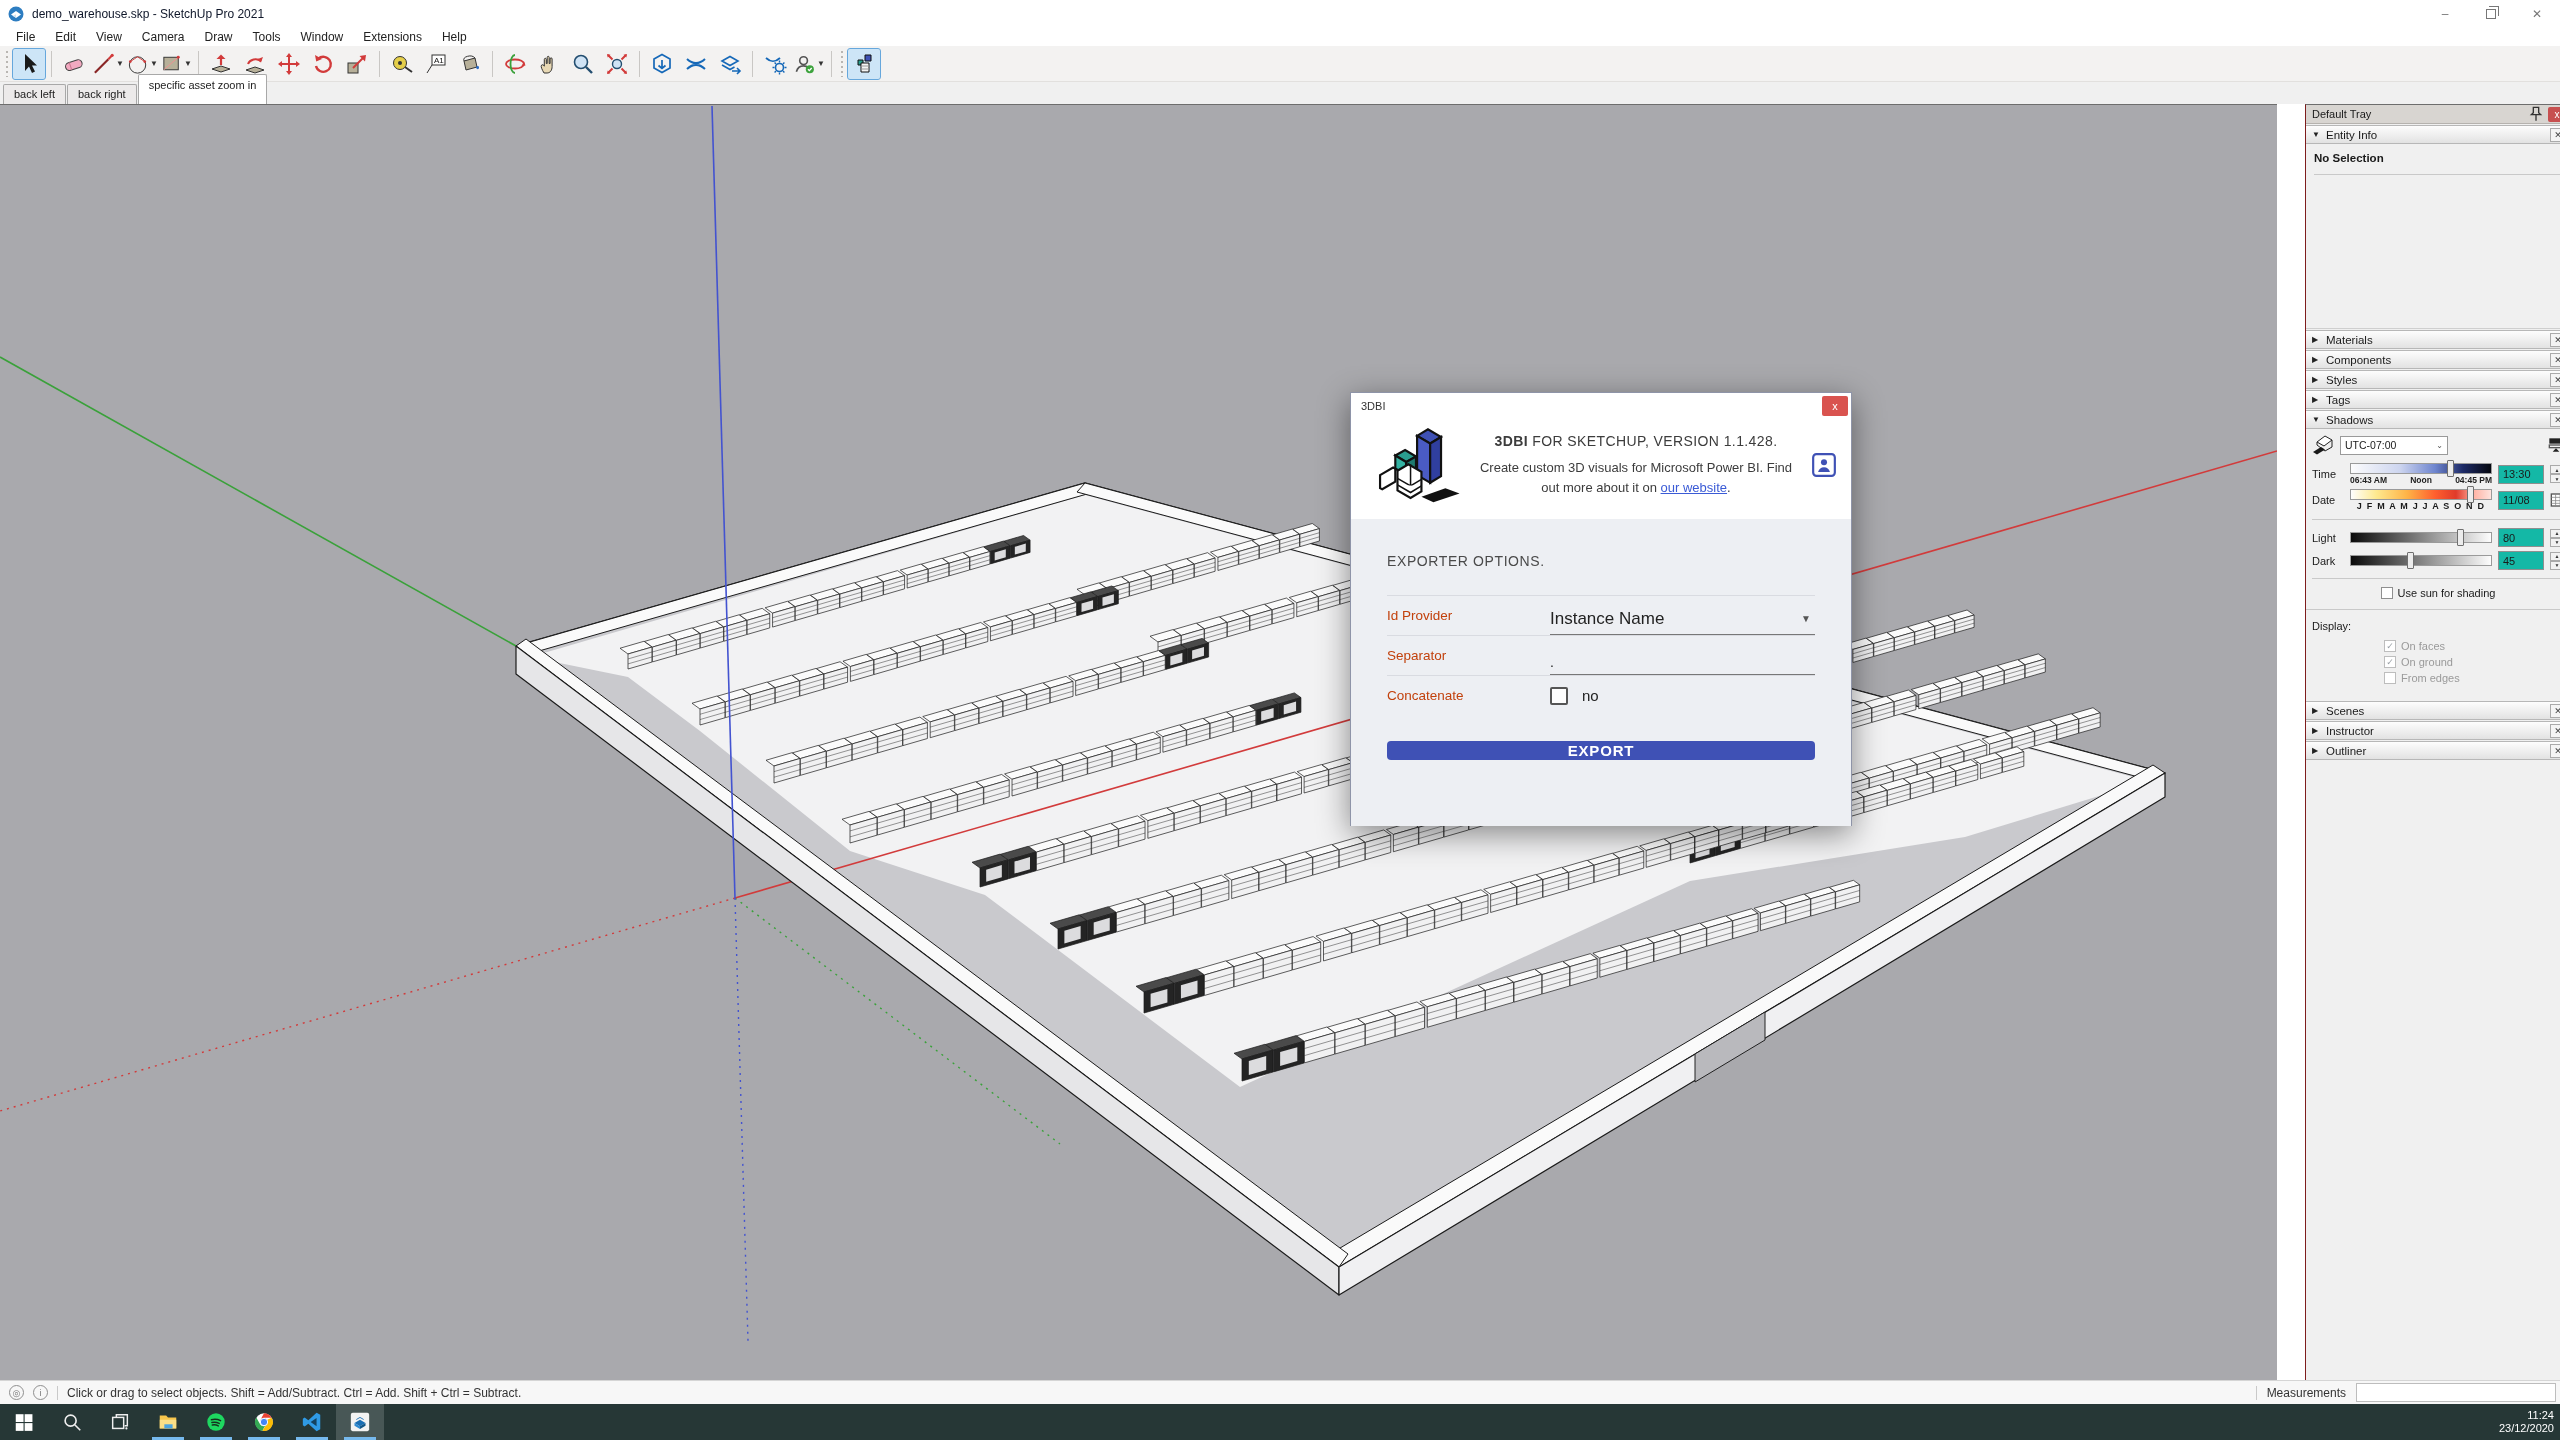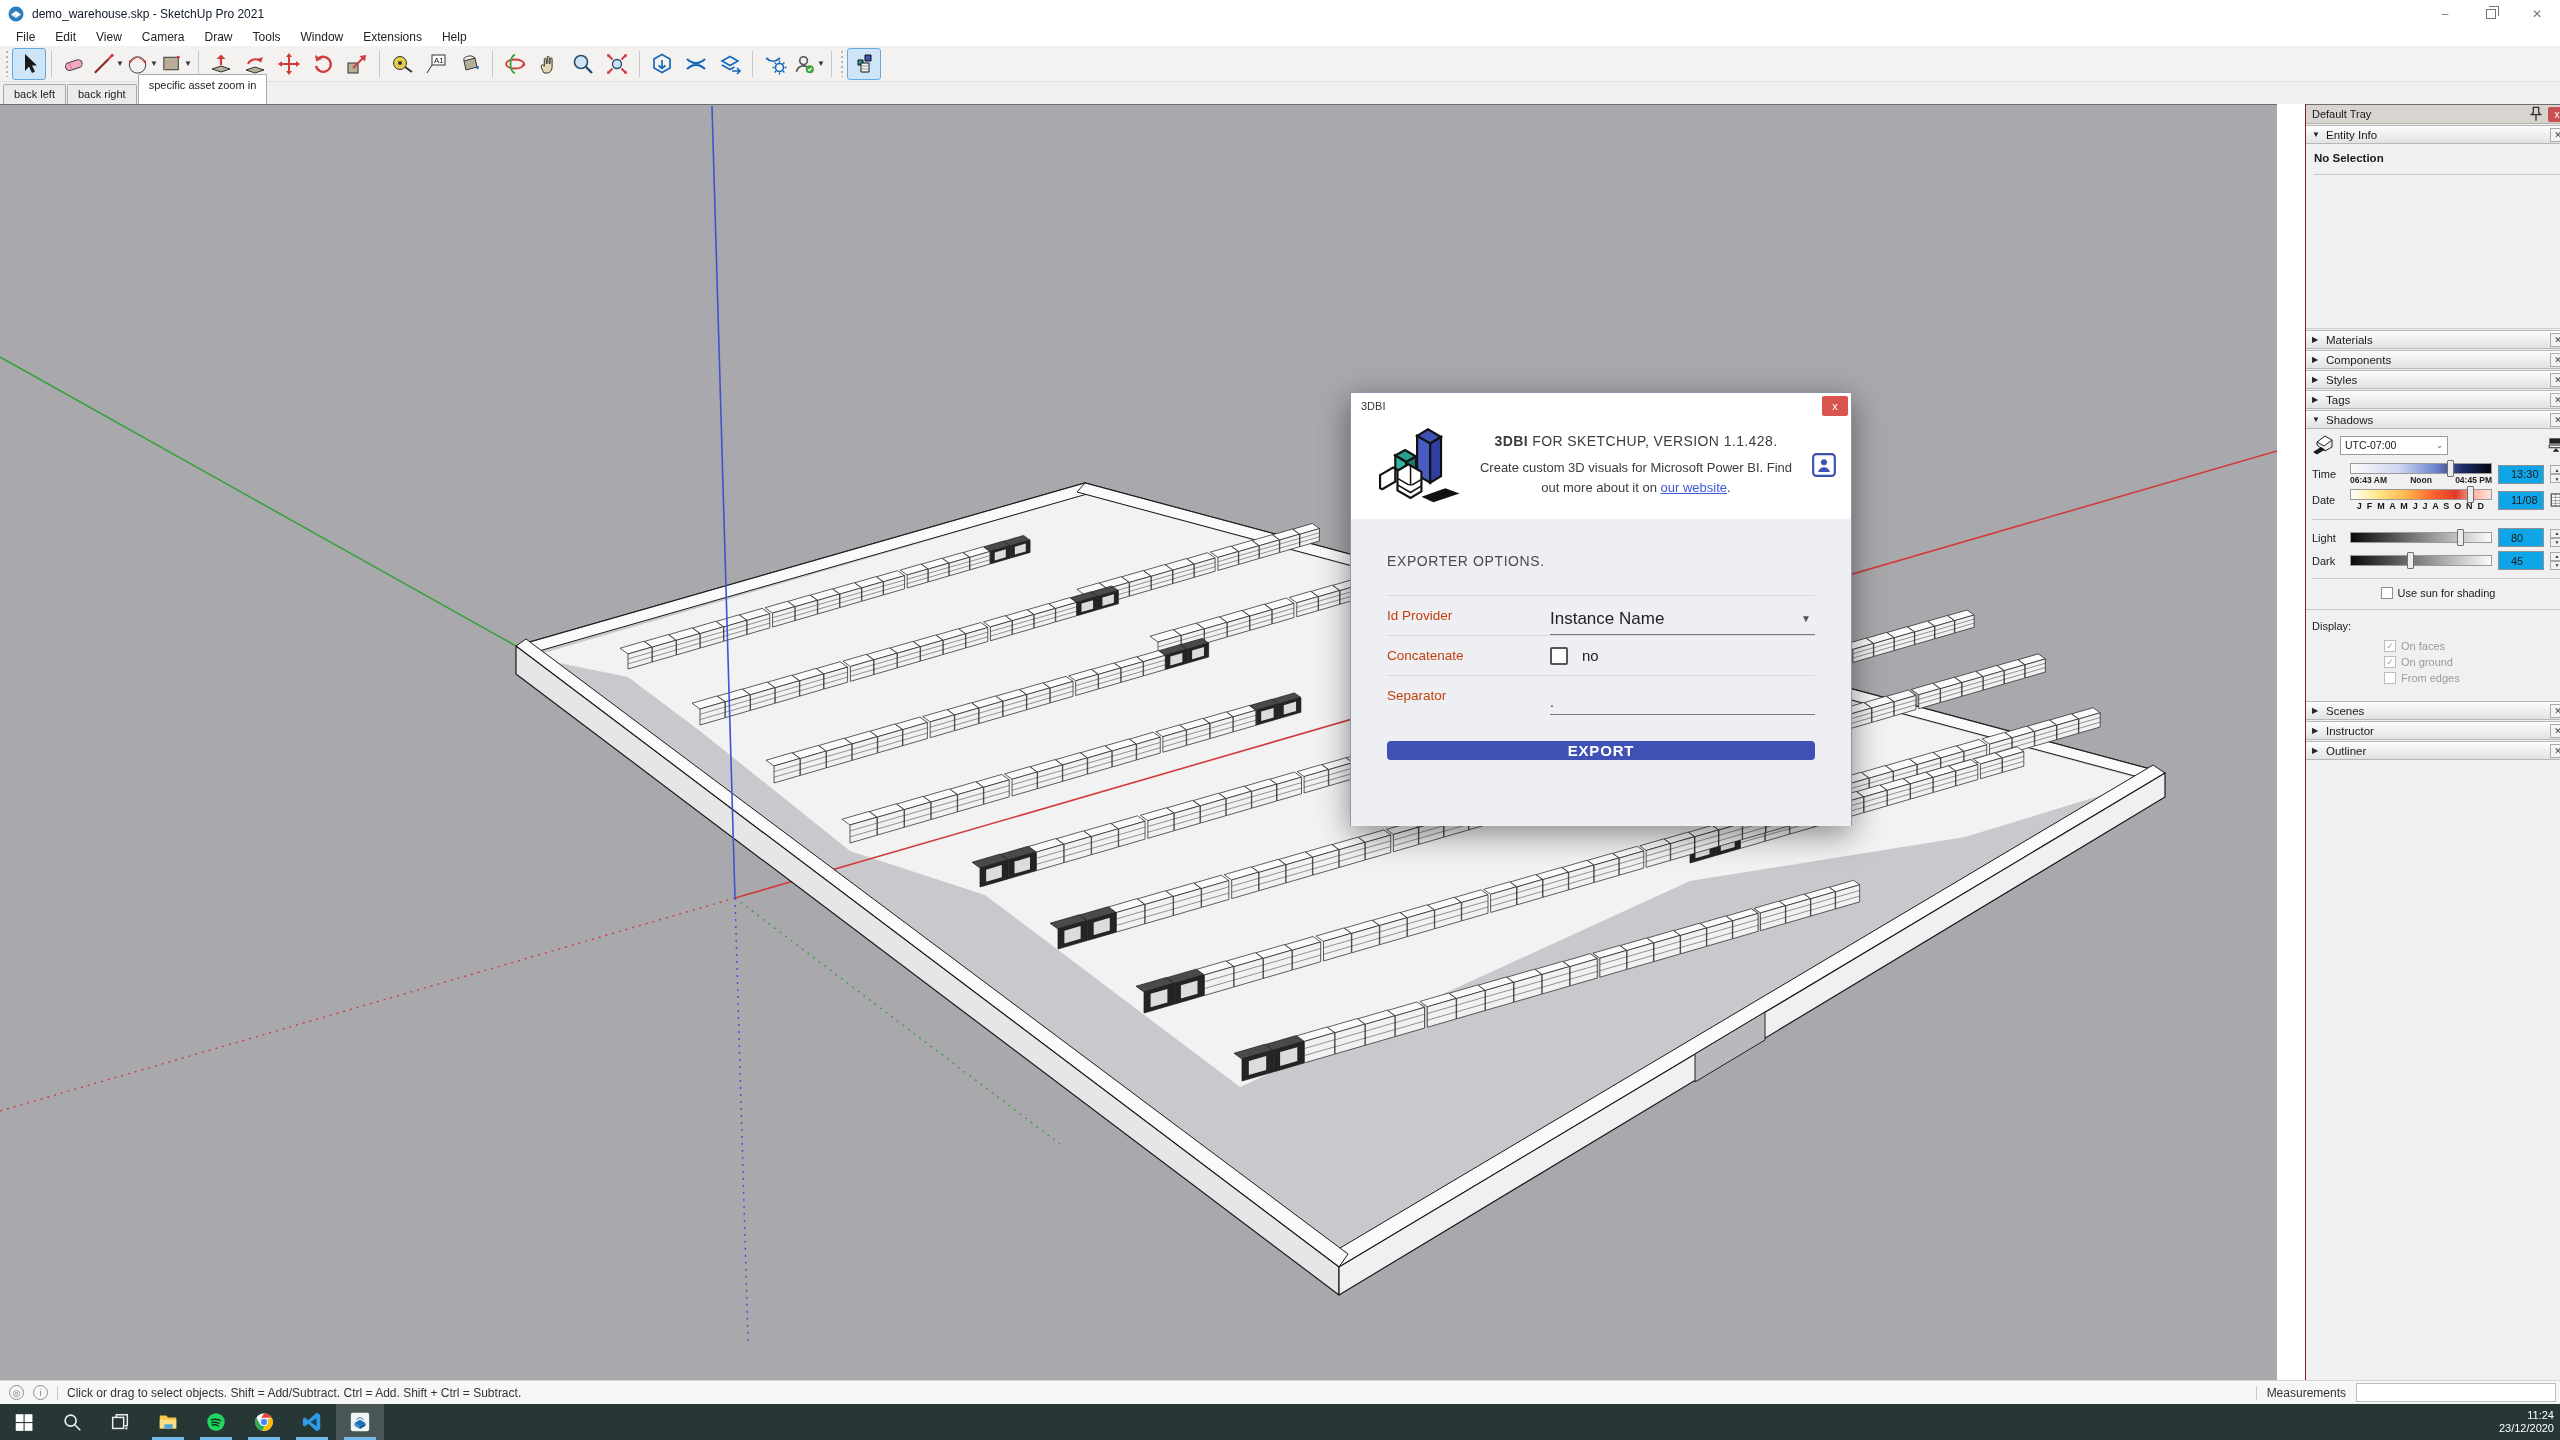--- a/index.html
+++ b/index.html
@@ -85,21 +85,21 @@
   .tzsel .ddv { font-size:8px; color:#555; }
   .sh-spacer { flex:1; }
   .detailsbtn { width:16px; height:16px; display:flex; align-items:center; justify-content:center; }
   .sh-grid { display:grid; grid-template-columns:32px 1fr 46px 14px; column-gap:6px; align-items:center; margin-bottom:4px; }
   .sh-label { font-size:11px; }
   .sliderwrap { position:relative; }
   .slider { position:relative; height:11px; border:1px solid #9a9a9a; }
   .slider .handle { position:absolute; top:-4px; width:7px; height:17px; background:#ececec; border:1px solid #707070; border-radius:1px; }
   .sublabels { display:flex; justify-content:space-between; font-size:8.5px; color:#222; margin-top:1px; font-weight:bold; }
   .months { font-size:9px; font-weight:bold; letter-spacing:1.2px; text-align:center; margin-top:1px; white-space:nowrap; }
-  .vbox { height:19px; border:1px solid #8f8f8f; background:#0ea5e9; font-size:11px; display:flex; align-items:center; padding-left:12px; }
+  .vbox { height:19px; border:1px solid #8f8f8f; background:#14b8a6; font-size:11px; display:flex; align-items:center; padding-left:4px; }
   .spin { display:flex; flex-direction:column; width:14px; }
   .spin span { height:9px; border:1px solid #aaa; background:#f2f2f2; font-size:5px; color:#333; display:flex; align-items:center; justify-content:center; }
   .calbtn { width:16px; height:16px; display:flex; align-items:center; justify-content:center; }
   .sh-div { border-top:1px solid #c9c9c9; margin:8px 0; }
   .suncheck { display:flex; align-items:center; justify-content:center; margin:4px 0 2px; }
   .cbx { width:12px; height:12px; border:1px solid #8f8f8f; background:#fff; margin-right:5px; font-size:9px; line-height:11px; text-align:center; color:#9aa0a6; }
   .display-sect { padding:10px 6px 12px 6px; border-top:1px solid #c9c9c9; }
   .display-sect .dlab { margin-bottom:8px; }
   .disp-row { display:flex; align-items:center; margin:4px 0 4px 72px; color:#9a9a9a; }
   .disp-row .cbx { border-color:#bdbdbd; }
@@ -1517,29 +1517,29 @@
     <div class="dlg-body">
       <div class="dlg-sect">EXPORTER OPTIONS.</div>
       <div class="frow">
         <label>Id Provider</label>
         <div class="fctl fsel">
           <span class="selval">Instance Name</span>
           <span class="dd2">▼</span>
         </div>
       </div>
       <div class="frow">
+        <label>Separator</label>
+        <div class="fctl finp">.</div>
+      </div>
+      <div class="frow">
         <label>Concatenate</label>
         <div class="fctl">
           <span class="cb2"></span>
           <span class="cbv">no</span>
         </div>
-      </div>
-      <div class="frow">
-        <label>Separator</label>
-        <div class="fctl finp">.</div>
       </div>
       <button class="export-btn">EXPORT</button>
     </div>
   </div>
 
   <div class="statusbar">
     <span class="sicon">◎</span>
     <span class="sicon">i</span>
     <span class="ssep"></span>
     <span class="smsg">Click or drag to select objects. Shift = Add/Subtract. Ctrl = Add. Shift + Ctrl = Subtract.</span>

